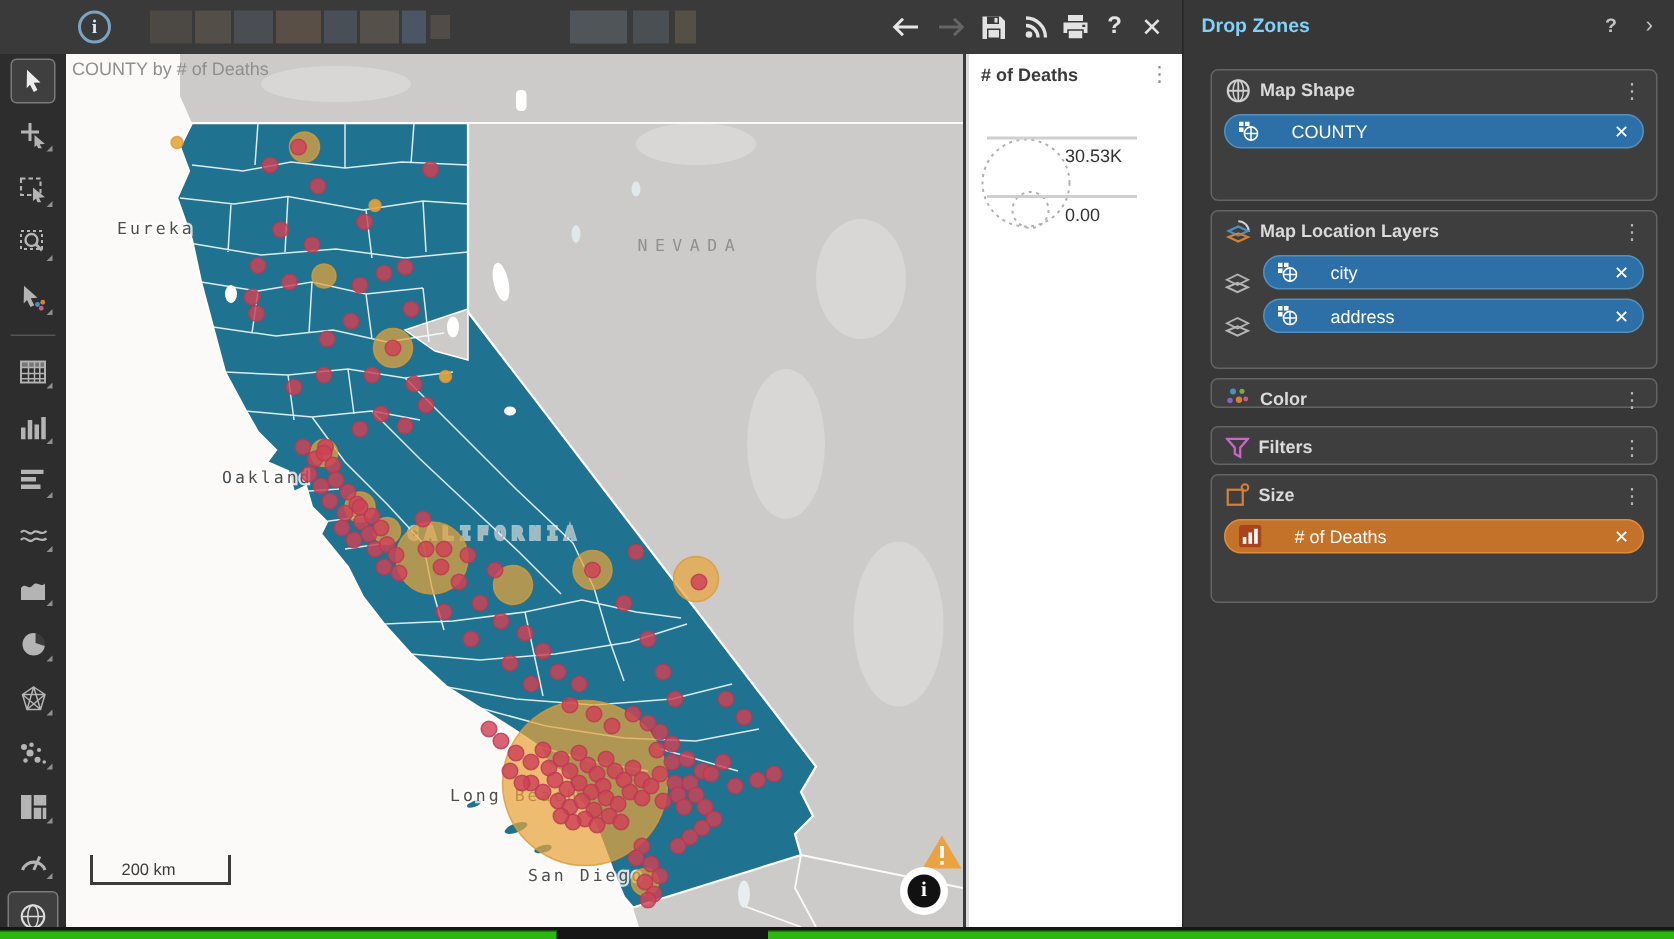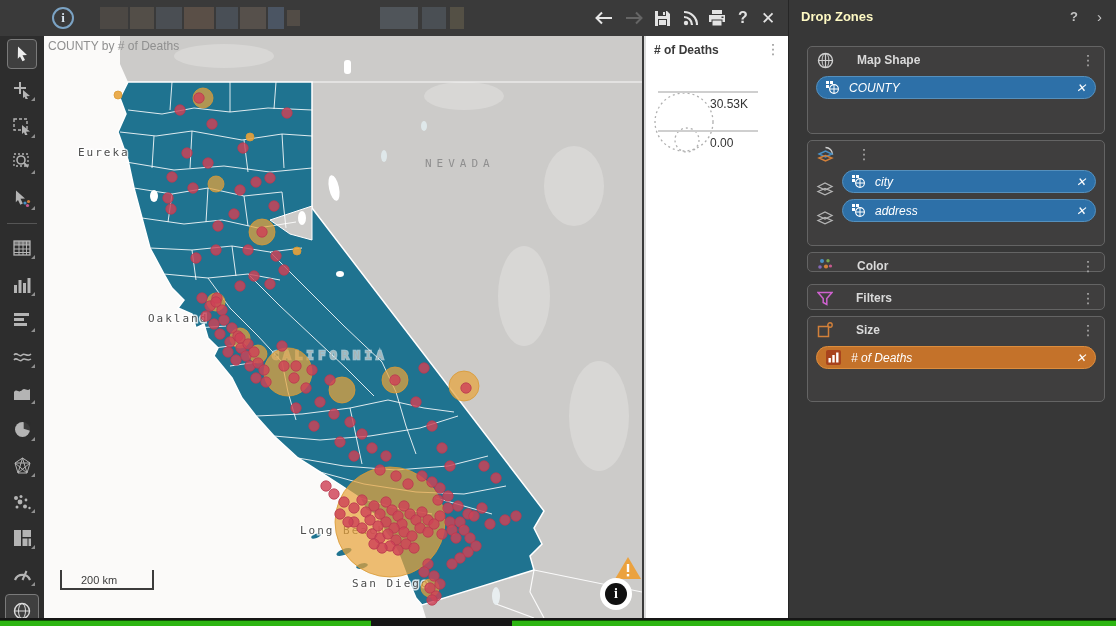--- a/index.html
+++ b/index.html
@@ -36,28 +36,28 @@
   
   .legend-card { position:absolute; left:644px; top:36px; width:144px; height:582px; background:#ffffff; border-left:2px solid #dcdcdc; }
   .legend-title { position:absolute; left:8px; top:7px; font-size:12px; font-weight:bold; color:#3a3a3a; }
   .kebab { color:#8f8f8f; font-size:14px; line-height:10px; letter-spacing:0; cursor:default; }
   .legend-kebab { position:absolute; right:8px; top:8px; }
   .legend-values text { font-size:12px; fill:#333; }
 
   
   .panel { position:absolute; left:788px; top:0; width:328px; height:618px; background:#373737; border-left:1px solid #262626; }
   .panel-head { position:relative; height:36px; }
-  .panel-title { position:absolute; left:12px; top:9px; font-size:13px; font-weight:600; color:#fef9c3; }
+  .panel-title { position:absolute; left:12px; top:9px; font-size:13px; font-weight:600; color:#7dd3fc; }
   .panel-help { position:absolute; right:38px; top:9px; color:#c4c4c4; font-size:13px; font-weight:bold; }
   .panel-collapse { position:absolute; right:14px; top:8px; color:#c4c4c4; font-size:15px; }
   .card { position:absolute; left:18px; width:298px; background:#3f3e3e; border:1px solid #646464; border-radius:5px; }
-  .card-head { height:26px; display:flex; align-items:center; padding:0 9px; gap:23px; }
+  .card-head { height:26px; display:flex; align-items:center; padding:0 9px; gap:6px; }
   .card-label { font-size:12px; font-weight:600; color:#dadada; flex:1; }
   .card-head .kebab { color:#b5b5b5; }
-  .pill { height:23px; margin:3px 8px; border-radius:12px; display:flex; align-items:center; padding:0 9px; gap:10px;font-style:italic; }
+  .pill { height:23px; margin:3px 8px; border-radius:12px; display:flex; align-items:center; padding:0 9px; gap:22px; }
   .pill-blue { background:#2d70a8; border:1px solid #5590bd; }
   .pill-orange { background:#c4722a; border:1px solid #dd8d3d; }
   .pill-label { font-size:12px; color:#fff; flex:1; white-space:nowrap; overflow:hidden; }
   .pill-x { color:#fff; font-size:12px; cursor:default; padding-left:4px; }
   .layer-row { display:flex; align-items:flex-end; }
   .layer-row .pill { flex:1; }
   .layer-ico { margin-left:8px; }
 
   
   .bottombar { position:absolute; left:0; top:618px; width:1116px; height:8px; background:#161616; }
@@ -540,20 +540,21 @@
       </div>
     </div>
 
     <div class="card" style="top:140px;height:106px;">
       <div class="card-head">
         <svg width="17" height="17" viewBox="0 0 17 17">
             <path d="M8.5,1.5 a7,7 0 0 1 7,7" stroke="#cfcfcf" stroke-width="1.4" fill="none"></path>
             <path d="M2,8 L8.5,5 L15,8 L8.5,11 Z" fill="none" stroke="#4a90c4" stroke-width="1.4"></path>
             <path d="M2,11 L8.5,8.5 L15,11 L8.5,14 Z" fill="none" stroke="#d2803a" stroke-width="1.4" transform="translate(0,1)"></path>
           </svg>
+        <span class="card-label">Map Location Layers</span>
         <span class="kebab">⋮</span>
       </div>
       <div class="layer-row">
         <svg class="layer-ico" width="18" height="15" viewBox="0 0 18 15">
             <path d="M2,5.5 L9,2 L16,5.5 L9,9 Z" fill="none" stroke="#b5b5b5" stroke-width="1.3"></path>
             <path d="M2,9.5 L9,6.5 L16,9.5 L9,12.8 Z" fill="none" stroke="#b5b5b5" stroke-width="1.3" transform="translate(0,1)"></path>
           </svg>
         <div class="pill pill-blue">
           <svg width="13" height="13" viewBox="0 0 13 13">
               <rect x="0" y="0" width="3" height="3" fill="#fff"></rect>

